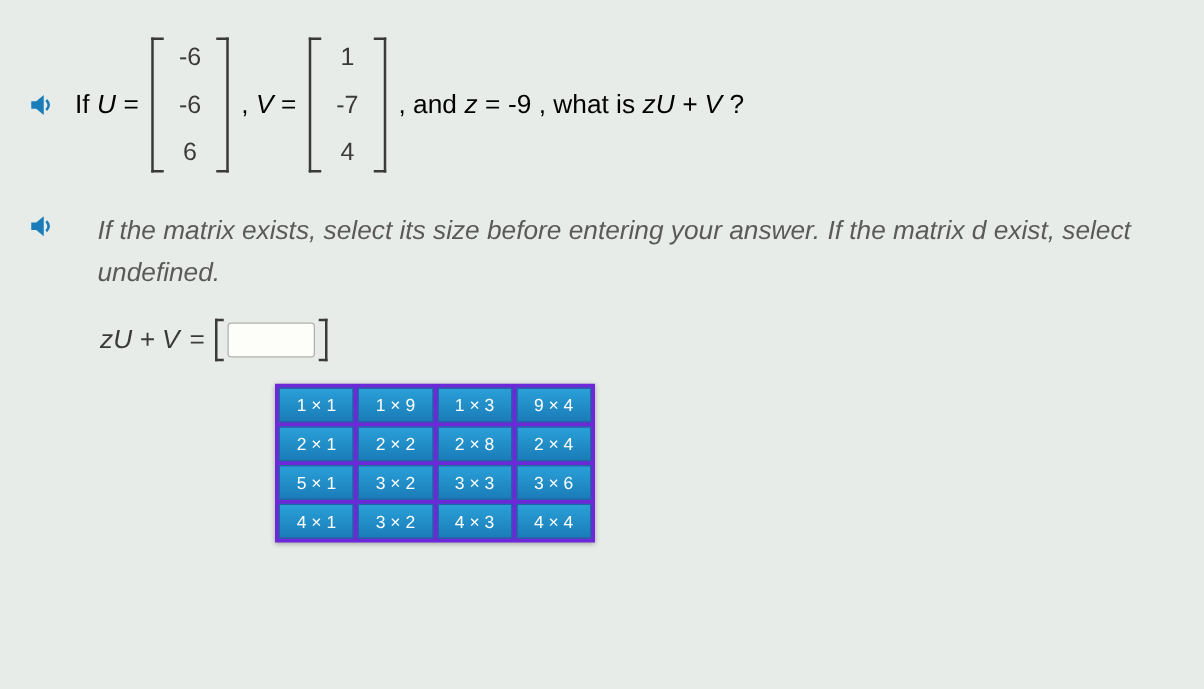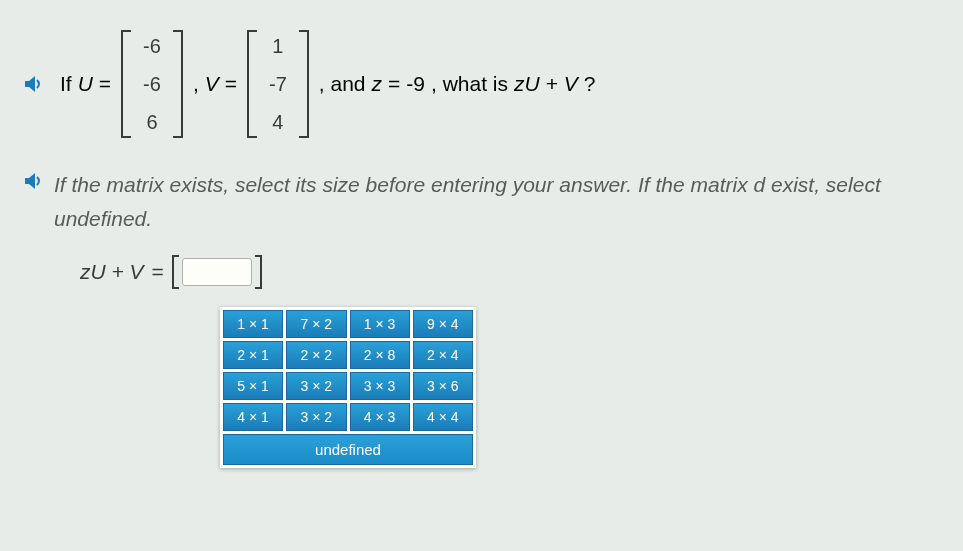--- a/index.html
+++ b/index.html
@@ -32,20 +32,21 @@
       margin-bottom: 20px;
       font-style: italic;
       font-size: 21px;
       color: #5a5a5a;
       line-height: 1.6;
       display: flex;
       align-items: flex-start;
     }
     .instruction-text {
       flex: 1;
+      margin-left: 24px;
     }
     .qtext {
       font-size: 21px;
       color: #000000;
     }
     .italic-var {
       font-style: italic;
     }
     .matrix {
       display: inline-flex;
@@ -95,21 +96,21 @@
       height: 28px;
       margin: 0 3px;
       background: #fdfdf9;
       border: 1px solid #b0b0b0;
       border-radius: 3px;
     }
     .size-selector {
       margin-left: 200px;
       width: 256px;
       box-shadow: 0 1px 4px rgba(0,0,0,0.3);
-      background: #ffffff;
+      background: #6d28d9;
       padding: 3px;
     }
     .size-grid {
       display: grid;
       grid-template-columns: repeat(4, 1fr);
       gap: 3px;
     }
     .size-btn {
       background: linear-gradient(#2aa0d8, #1a7cb8);
       color: #fff;
@@ -193,30 +194,29 @@
   <span class="answer-input-box">
     <span class="tiny-bracket-left"></span>
     <span class="input-inline"></span>
     <span class="tiny-bracket-right"></span>
   </span>
 </div>
 
 <div class="size-selector">
   <div class="size-grid">
     <div class="size-btn">1 × 1</div>
-    <div class="size-btn">7 × 2</div>
+    <div class="size-btn">1 × 9</div>
     <div class="size-btn">1 × 3</div>
     <div class="size-btn">9 × 4</div>
     <div class="size-btn">2 × 1</div>
     <div class="size-btn">2 × 2</div>
     <div class="size-btn">2 × 8</div>
     <div class="size-btn">2 × 4</div>
     <div class="size-btn">5 × 1</div>
     <div class="size-btn">3 × 2</div>
     <div class="size-btn">3 × 3</div>
     <div class="size-btn">3 × 6</div>
     <div class="size-btn">4 × 1</div>
     <div class="size-btn">3 × 2</div>
     <div class="size-btn">4 × 3</div>
     <div class="size-btn">4 × 4</div>
   </div>
-  <div class="undefined-btn">undefined</div>
 </div>
 
 </body></html>

